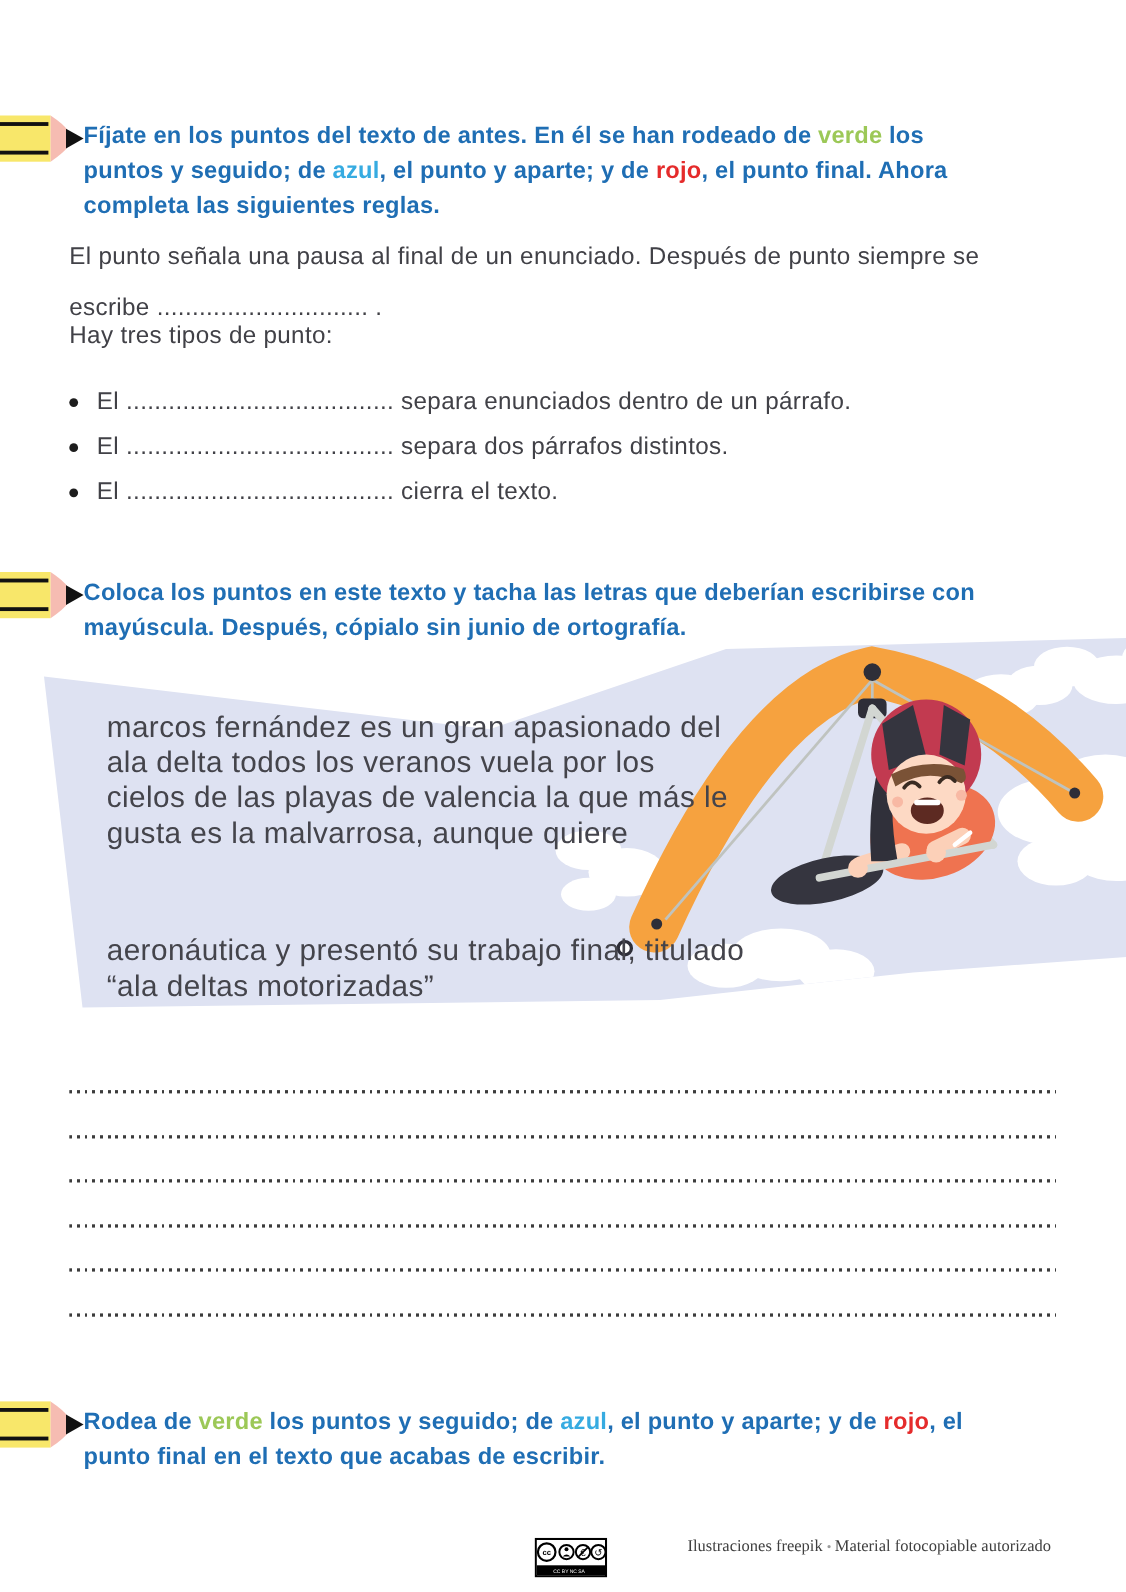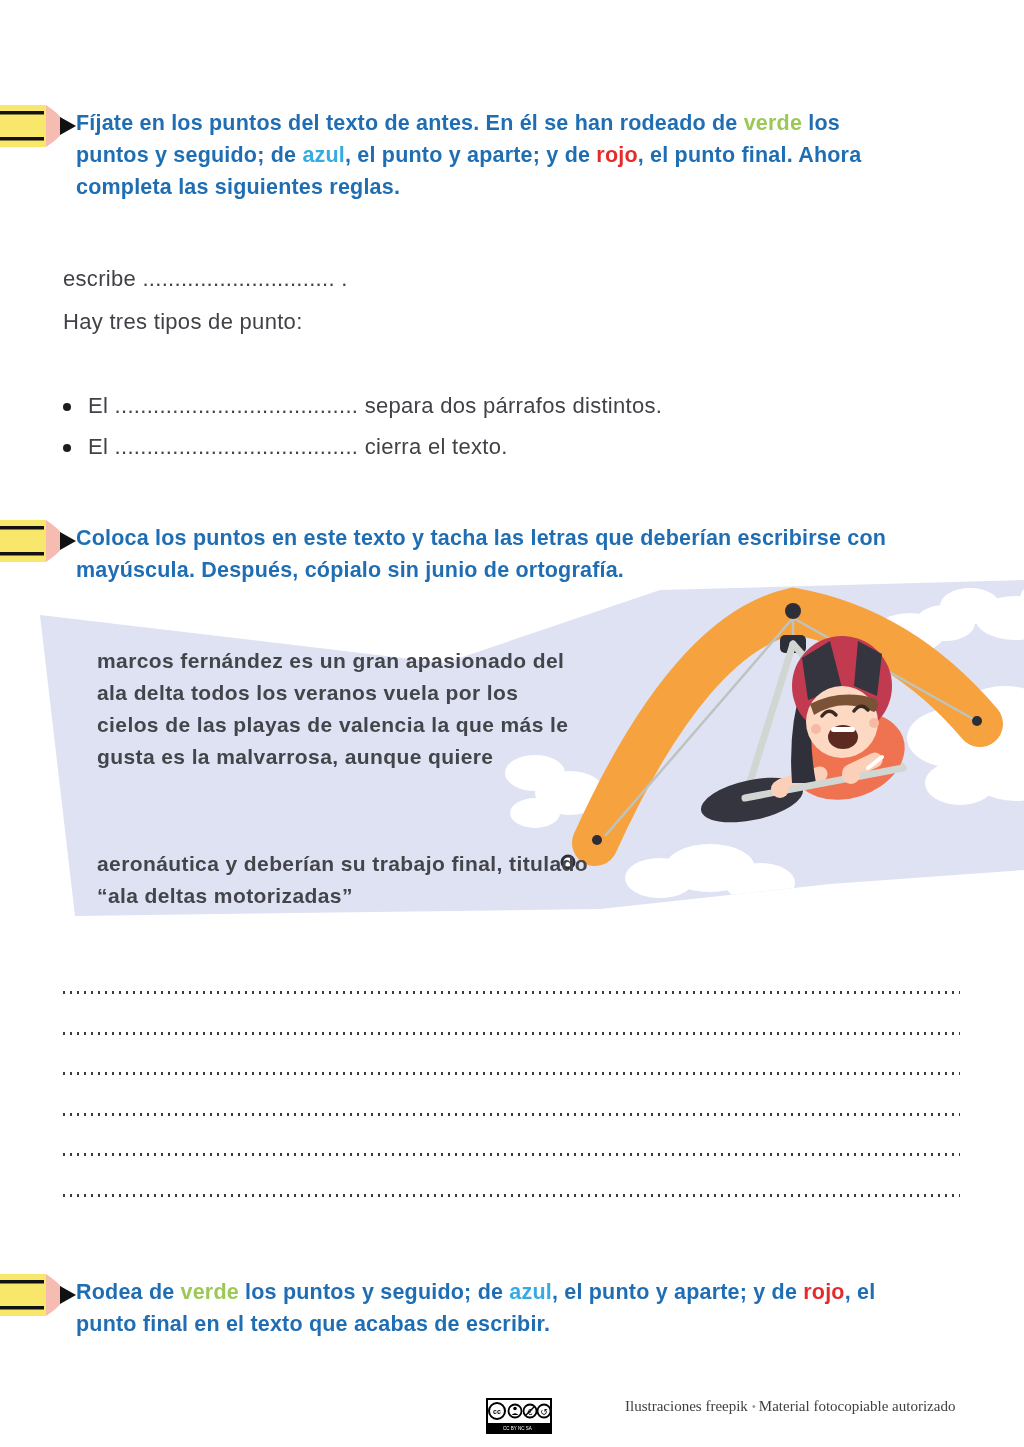--- a/index.html
+++ b/index.html
@@ -11,21 +11,21 @@
         font-family:"Liberation Sans",sans-serif;}
   .pencil{position:absolute;left:0;}
   .instr{position:absolute;left:76px;font-weight:bold;font-size:21.5px;line-height:32px;
          color:var(--blue);letter-spacing:.2px;}
   .seg-green{color:var(--green);} .seg-cyan{color:var(--cyan);} .seg-red{color:var(--red);}
   .body-text{position:absolute;color:var(--body);font-size:22px;font-weight:300;letter-spacing:.3px;}
   .bullet-item{position:absolute;left:63px;color:var(--body);font-size:22px;font-weight:300;letter-spacing:.3px;}
   .bdot{display:inline-block;width:8px;height:8px;border-radius:50%;background:#1d1d1d;
         margin-right:17px;vertical-align:middle;}
   .panel-svg{position:absolute;left:30px;top:578px;}
-  .passage-line{position:absolute;left:97px;color:#44444b;font-size:21px;font-weight:700;
+  .passage-line{position:absolute;left:97px;color:#44444b;font-size:27px;font-weight:400;
         letter-spacing:.4px;height:32px;line-height:32px;white-space:nowrap;}
   .wlines{position:absolute;left:63px;top:991px;width:897px;}
   .wline{height:3px;margin-bottom:37.5px;
      background-image:repeating-linear-gradient(to right,#3c3c3c 0 2.5px,transparent 2.5px 7px);}
   .footer{position:absolute;top:1398px;font-family:"Liberation Serif",serif;font-size:15px;
           color:var(--footer);white-space:nowrap;}
   .seg-dot{color:#9a9a9a;font-size:12px;} .seg-bold{font-weight:bold;color:#2e2e2e;}
   .cc-badge{position:absolute;left:486px;top:1398px;}
 </style>
 </head>
@@ -35,24 +35,28 @@
 
   <svg class="pencil" style="top:101px" width="80" height="50" viewBox="0 0 80 50">
     <rect x="-6" y="4" width="52" height="42" fill="#f8e76a"></rect>
     <rect x="-6" y="10" width="50" height="3.5" fill="#111"></rect>
     <rect x="-6" y="36" width="50" height="3.5" fill="#111"></rect>
     <path d="M46,4 Q58,12 62,18 L62,32 Q58,38 46,46 Z" fill="#f6bcb2"></path>
     <path d="M60,16 L76,25 L60,34 Z" fill="#111"></path>
   </svg>
   <div class="instr" style="top:107px;width:840px"><span>Fíjate en los puntos del texto de antes. En él se han rodeado de </span><span class="seg-green">verde</span><span> los puntos y seguido; de </span><span class="seg-cyan">azul</span><span>, el punto y aparte; y de </span><span class="seg-red">rojo</span><span>, el punto final. Ahora completa las siguientes reglas.</span></div>
 
+  <div class="body-text" style="left:63px;top:220px;width:880px">El punto señala una pausa al final de un enunciado. Después de punto siempre se</div>
   <div class="body-text" style="left:63px;top:266px;width:880px">escribe .............................. .</div>
 
-  <div class="body-text" style="left:63px;top:309px">Hay tres tipos de punto:</div>
+  <div class="body-text" style="left:63px;top:292px">Hay tres tipos de punto:</div>
 
+  <div class="bullet-item" style="top:352px">
+    <span class="bdot"></span><span>El ...................................... separa enunciados dentro de un párrafo.</span>
+  </div>
   <div class="bullet-item" style="top:393px">
     <span class="bdot"></span><span>El ...................................... separa dos párrafos distintos.</span>
   </div>
   <div class="bullet-item" style="top:434px">
     <span class="bdot"></span><span>El ...................................... cierra el texto.</span>
   </div>
 
   <svg class="pencil" style="top:516px" width="80" height="50" viewBox="0 0 80 50">
     <rect x="-6" y="4" width="52" height="42" fill="#f8e76a"></rect>
     <rect x="-6" y="10" width="50" height="3.5" fill="#111"></rect>
@@ -136,21 +140,21 @@
         <circle cx="821" cy="197" r="9" fill="#fcd0b8"></circle>
 
       <circle cx="538" cy="284" r="6" fill="#ffffff" stroke="#2e2e38" stroke-width="3"></circle>
     </g>
   </svg>
 
   <div class="passage-line" style="top:645px">marcos fernández es un gran apasionado del</div>
   <div class="passage-line" style="top:677px">ala delta todos los veranos vuela por los</div>
   <div class="passage-line" style="top:709px">cielos de las playas de valencia la que más le</div>
   <div class="passage-line" style="top:741px">gusta es la malvarrosa, aunque quiere</div>
-  <div class="passage-line" style="top:848px">aeronáutica y deberían su trabajo final, titulado</div>
+  <div class="passage-line" style="top:848px">aeronáutica y presentó su trabajo final, titulado</div>
   <div class="passage-line" style="top:880px">“ala deltas motorizadas”</div>
 
   <div class="wlines">
     <div class="wline"></div>
     <div class="wline"></div>
     <div class="wline"></div>
     <div class="wline"></div>
     <div class="wline"></div>
     <div class="wline"></div>
   </div>

